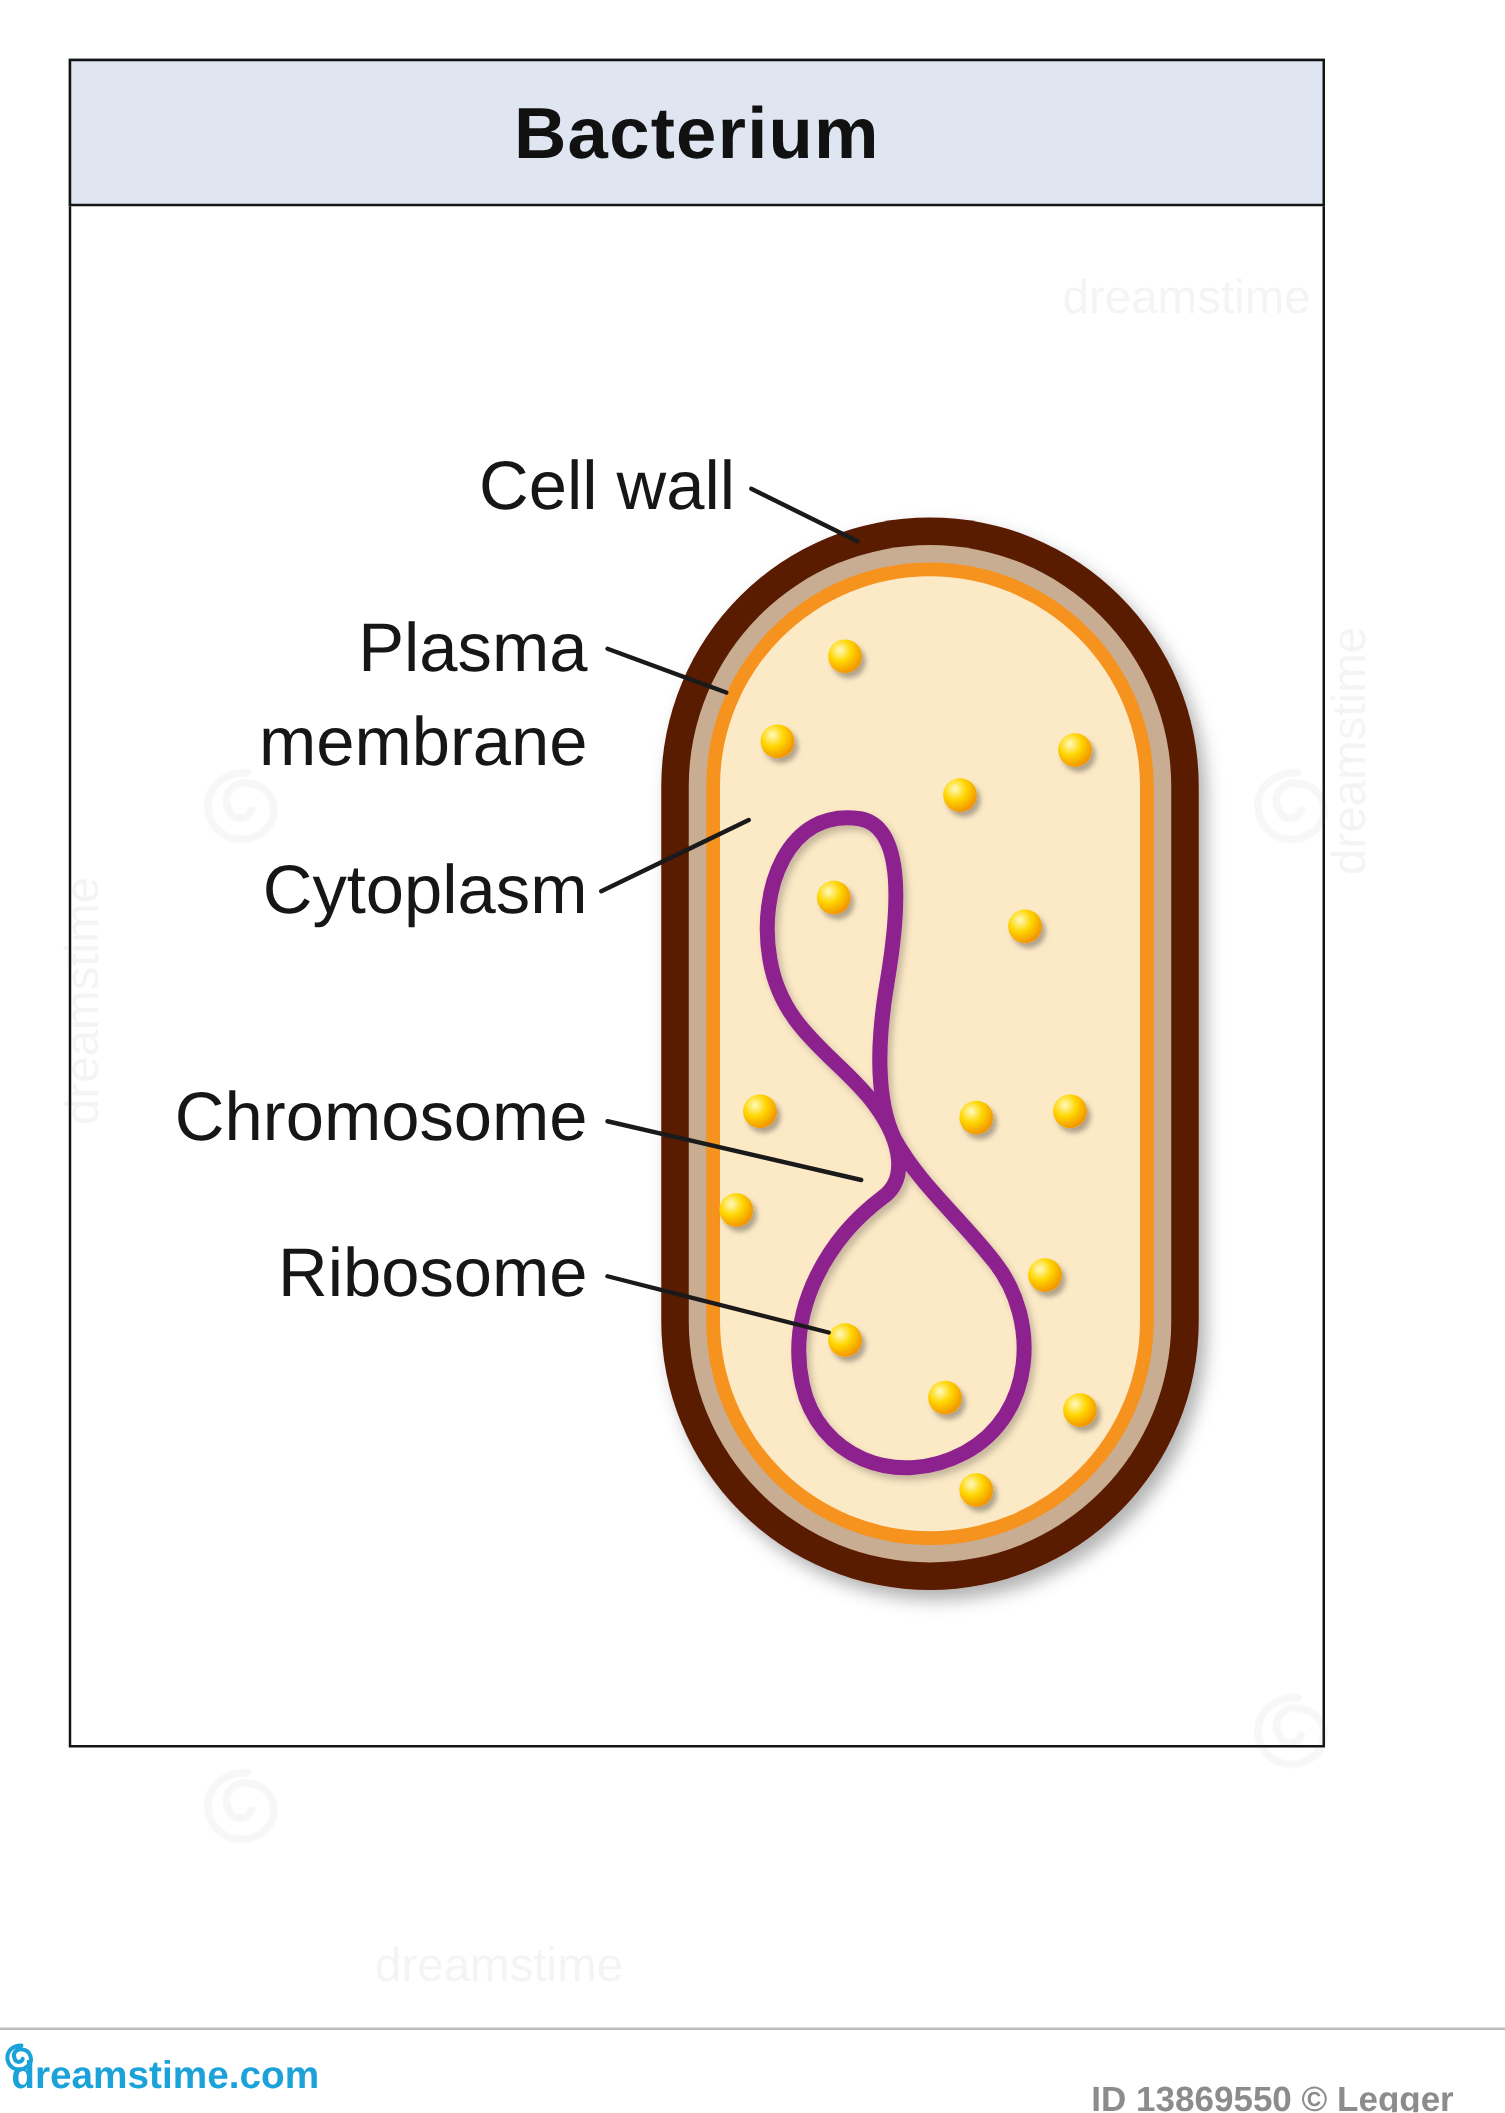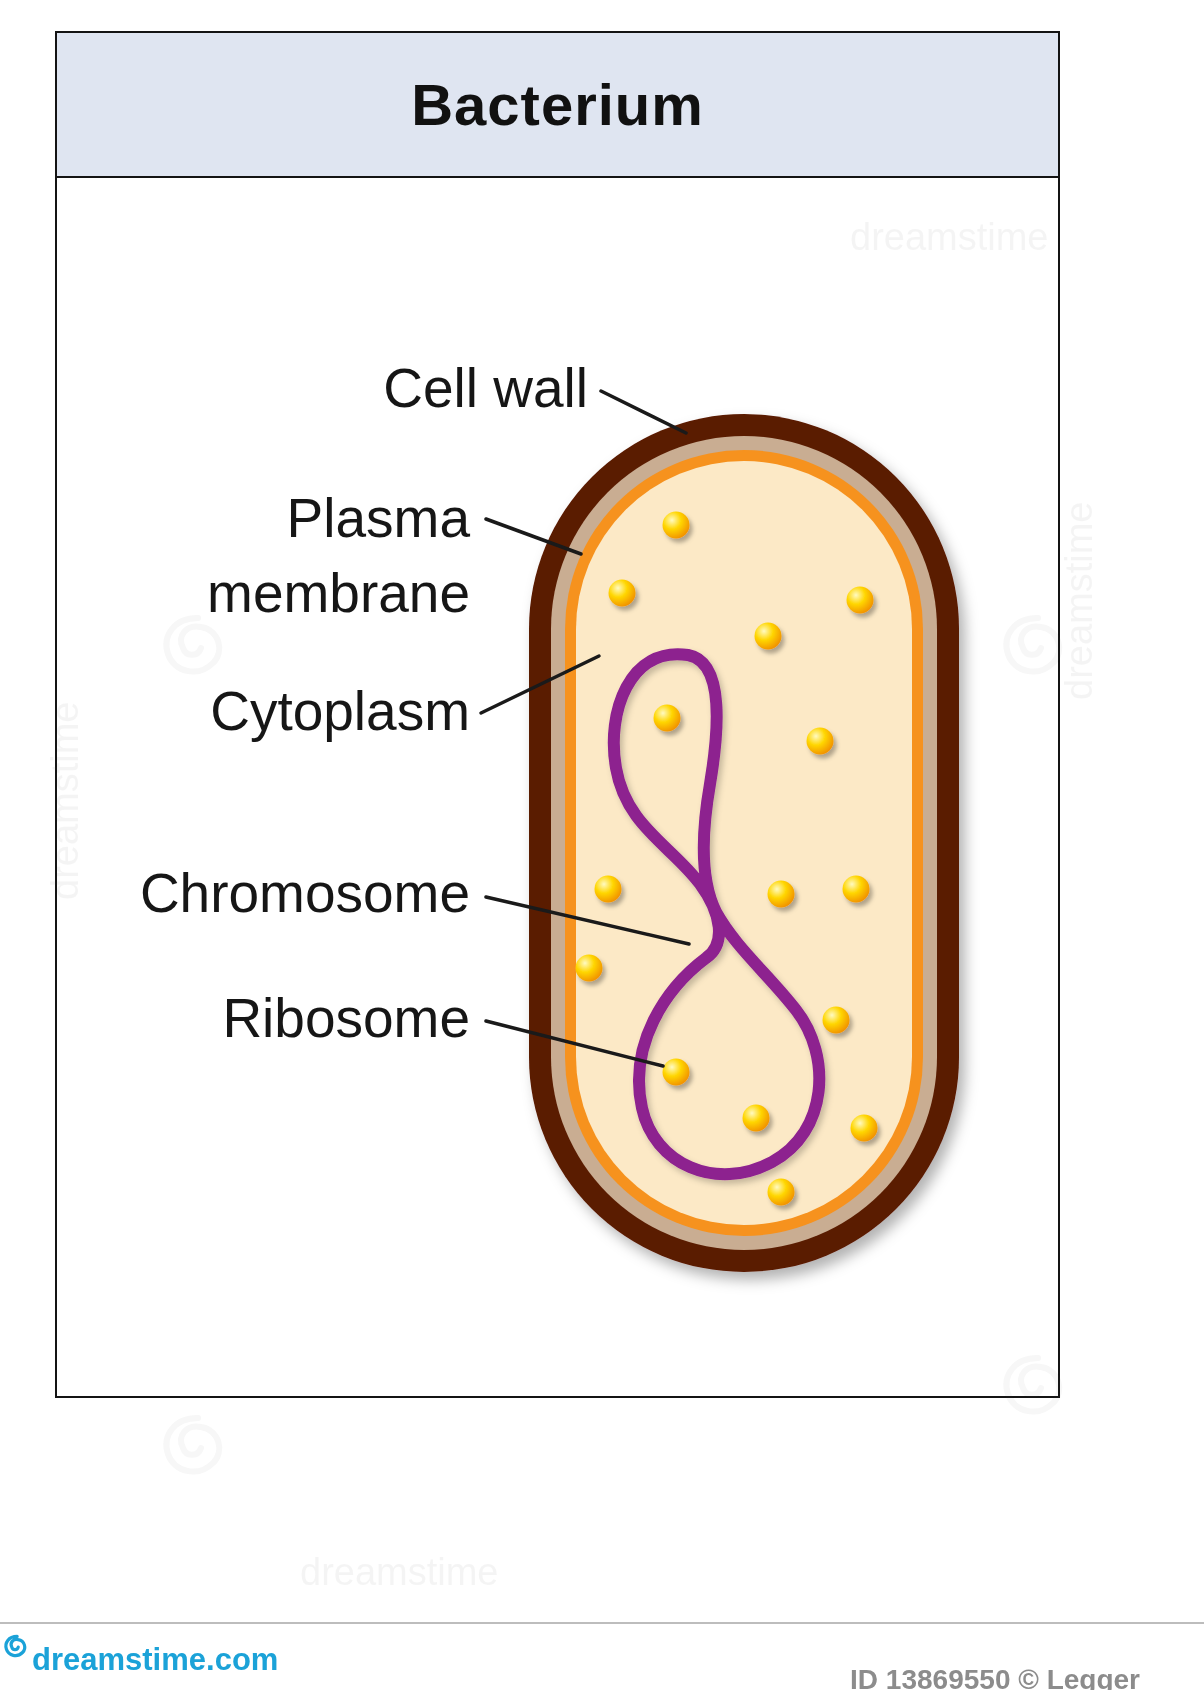--- a/index.html
+++ b/index.html
@@ -1,32 +1,32 @@
 <!DOCTYPE html>
 <html><head>
 <meta charset="utf-8">
 <style>
   html,body{margin:0;padding:0;background:#ffffff;}
   #page{position:relative;width:1204px;height:1690px;background:#ffffff;overflow:hidden;
         font-family:"Liberation Sans",sans-serif;}
   #frame{position:absolute;left:55px;top:47px;width:1005px;height:1351px;
          border:2px solid #141414;background:#ffffff;box-sizing:border-box;}
-  #title-band{position:absolute;left:55px;top:31px;width:1005px;height:147px;
+  #title-band{position:absolute;left:55px;top:47px;width:1005px;height:118px;
               background:#dfe5f1;border:2px solid #141414;box-sizing:border-box;
               display:flex;align-items:center;justify-content:center;}
   #title-band h1{margin:0;font-size:58px;font-weight:bold;color:#111;letter-spacing:1px;
                  font-family:"Liberation Sans",sans-serif;}
   svg{position:absolute;left:0;top:0;}
   .lbl{font-family:"Liberation Sans",sans-serif;font-size:55px;fill:#161616;}
   .leader{stroke:#1a1a1a;stroke-width:3.5;stroke-linecap:round;}
   .wm-text{font-family:"Liberation Sans",sans-serif;font-size:38px;fill:#555;opacity:0.06;}
   #footer-line{position:absolute;left:0;top:1622px;width:1204px;border-top:2px solid #bdbdbd;}
   #footer{position:absolute;left:0;top:1630px;width:1172px;height:60px;
           display:flex;align-items:center;justify-content:space-between;
-          padding:0 32px;box-sizing:border-box;}
+          padding:0 9px;box-sizing:border-box;}
   #brand{display:flex;align-items:center;gap:6px;color:#1ba2d8;font-weight:bold;font-size:31px;}
   #credit{color:#8c8c8c;font-size:28px;font-weight:600;margin-top:40px;}
 </style>
 </head>
 <body>
 
 <div id="page">
 
   <div id="frame"></div>
 

